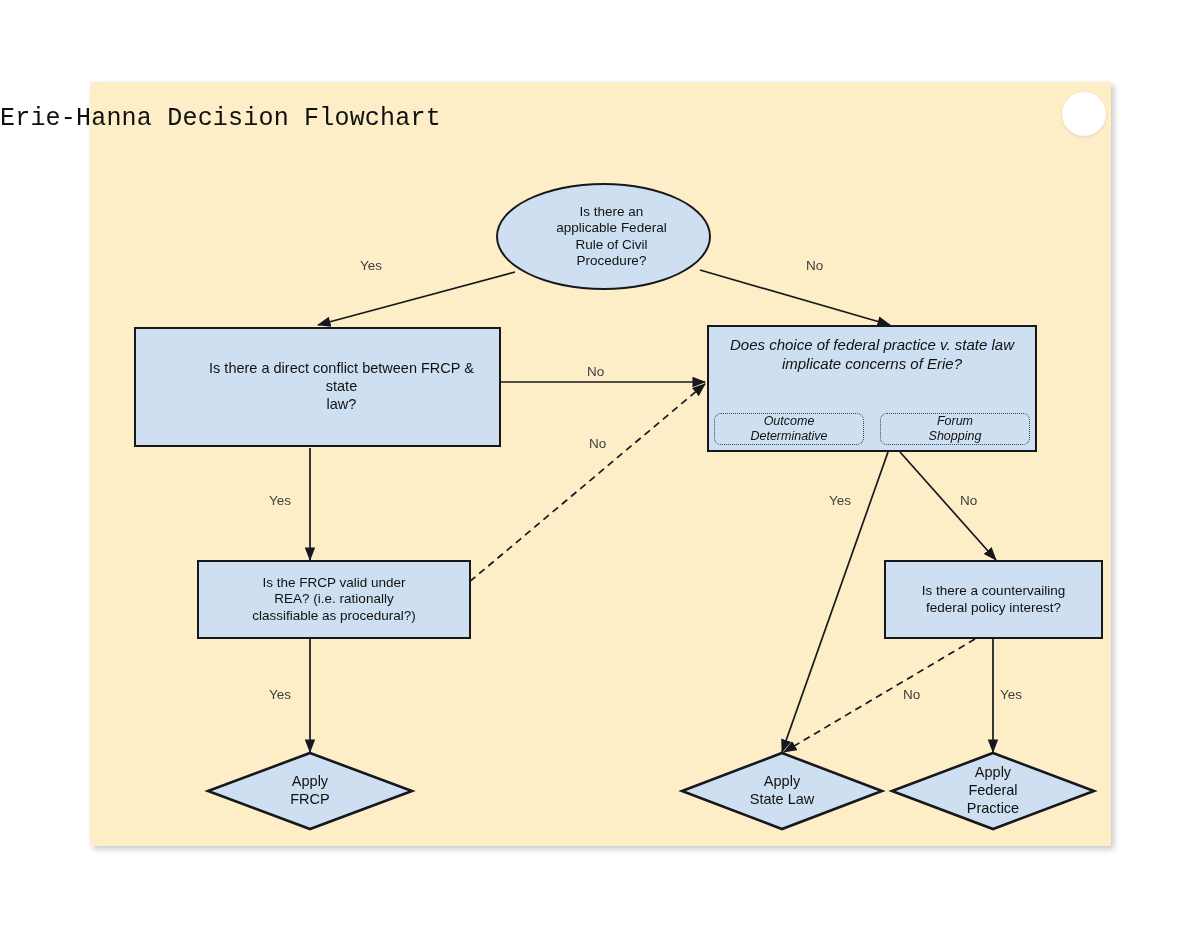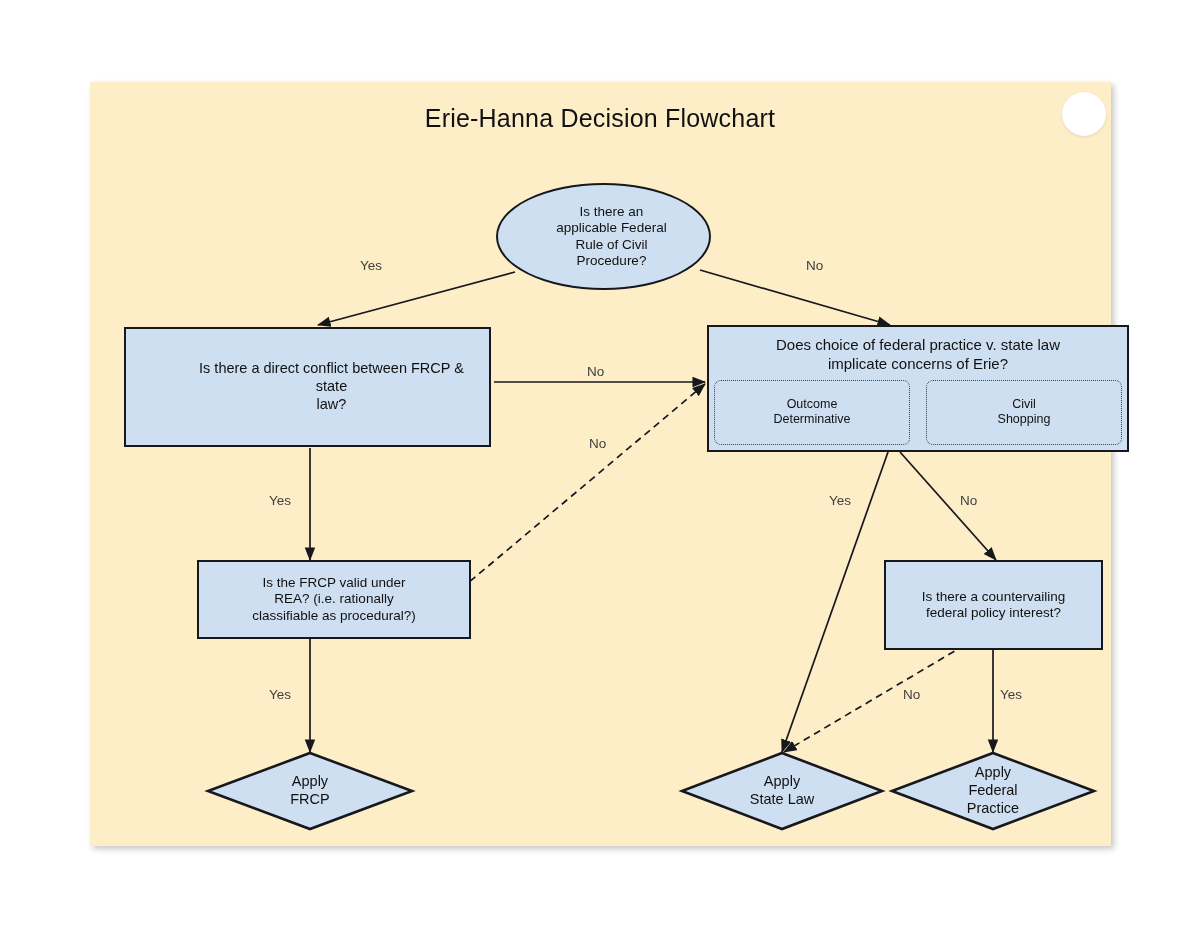--- a/index.html
+++ b/index.html
@@ -35,24 +35,25 @@
     height: 44px;
     border-radius: 50%;
     background: #ffffff;
     box-shadow: 0 1px 3px rgba(0,0,0,0.10);
   }
   .chart-title {
     position: absolute;
     left: 0;
     top: 104px;
     width: 1200px;
-    text-align: center;
+    text-align: left;
     font-size: 25px;
     color: #111111;
     letter-spacing: 0.2px;
+    font-family: Liberation Mono, monospace;
   }
   svg.edges {
     position: absolute;
     left: 0;
     top: 0;
     width: 1200px;
     height: 927px;
     overflow: visible;
   }
   .node {
@@ -117,20 +118,21 @@
     padding: 9px 6px 6px 6px;
     font-size: 15px;
     color: #111111;
     line-height: 1.25;
   }
   .erie-factors {
     flex: 1 1 auto;
     display: flex;
     gap: 16px;
     padding: 0 5px 5px 5px;
+    align-items: flex-end;
   }
   .factor {
     flex: 1 1 0;
     box-sizing: border-box;
     border: 1.6px dotted #33404f;
     border-radius: 7px;
     display: flex;
     align-items: center;
     justify-content: center;
     text-align: center;
@@ -188,43 +190,43 @@
     <path d="M 993,639 L 993,752" fill="none" stroke="#16181d" stroke-width="1.7" marker-end="url(#arrowhead)"></path>
   </svg>
 
   <div class="node node-oval" style="left:496px; top:183px; width:215px; height:107px;">
     <span class="node-text" style="font-size:13.5px;margin-left:16px;">Is there an
 applicable Federal
 Rule of Civil
 Procedure?</span>
   </div>
 
-  <div class="node node-rect" style="left:124px; top:327px; width:367px; height:120px;padding-left:48px;">
+  <div class="node node-rect" style="left:134px; top:327px; width:367px; height:120px;padding-left:48px;">
     <span class="node-text" style="font-size:14.5px;">Is there a direct conflict between FRCP &amp; state
 law?</span>
   </div>
 
-  <div class="erie-box" style="left:707px; top:325px; width:422px; height:127px;">
+  <div class="erie-box" style="left:707px; top:325px; width:330px; height:127px;font-style:italic;">
     <div class="erie-question">Does choice of federal practice v. state law
 implicate concerns of Erie?</div>
     <div class="erie-factors">
       <div class="factor">Outcome
 Determinative</div>
-      <div class="factor">Civil
+      <div class="factor">Forum
 Shopping</div>
     </div>
   </div>
 
   <div class="node node-rect" style="left:197px; top:560px; width:274px; height:79px;">
     <span class="node-text" style="font-size:13.5px;">Is the FRCP valid under
 REA? (i.e. rationally
 classifiable as procedural?)</span>
   </div>
 
-  <div class="node node-rect" style="left:884px; top:560px; width:219px; height:90px;">
+  <div class="node node-rect" style="left:884px; top:560px; width:219px; height:79px;">
     <span class="node-text" style="font-size:13.5px;">Is there a countervailing
 federal policy interest?</span>
   </div>
 
   <div class="diamond-wrap" style="left:207px; top:752px; width:206px; height:78px;">
     <svg width="206" height="78" viewBox="0 0 206 78">
       <polygon points="103,1 205,39 103,77 1,39" fill="#cfdff2" stroke="#16181d" stroke-width="2.6"></polygon>
     </svg>
     <div class="diamond-label" style="font-size:14.5px;">Apply
 FRCP</div>

